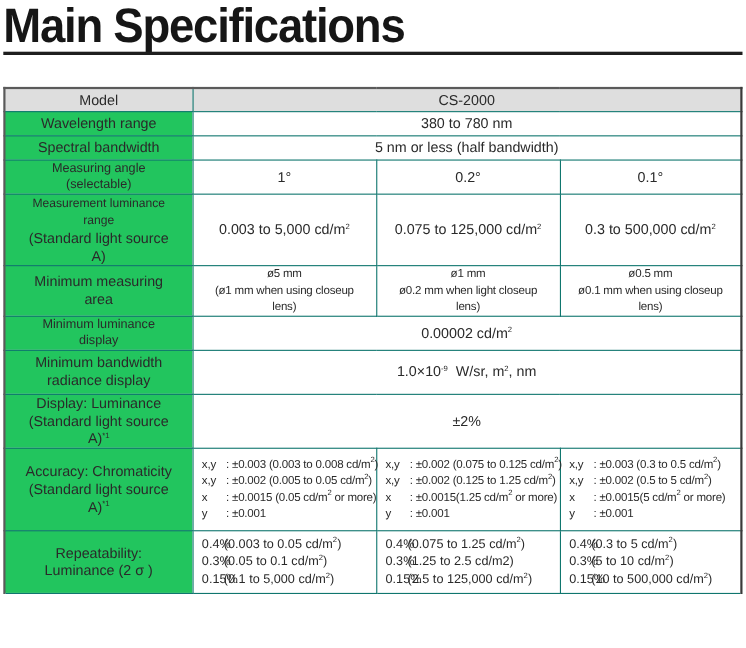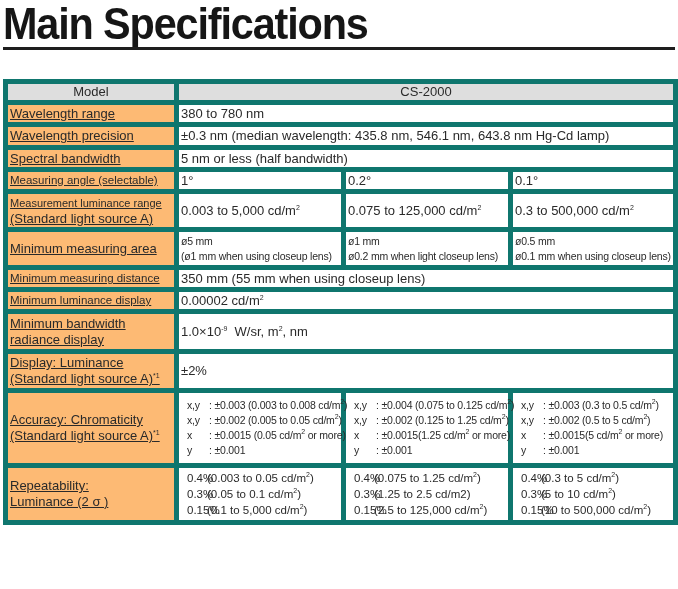--- a/index.html
+++ b/index.html
@@ -42,39 +42,38 @@
       left: 3px;
       top: 79px;
       width: 670px;
       border-collapse: collapse;
       table-layout: fixed;
       border-top: 2px solid #5a5a5a;
       border-left: 2px solid #5a5a5a;
       border-right: 2px solid #3a3a3a;
     }
     .spec-table td {
-      border: 5px solid #0f766e;
-      padding: 0 2px;
+      border: 1px solid #0f766e;
+      padding: 0 16px;
       font-size: 13px;
       line-height: 16px;
       vertical-align: middle;
       color: #2a2a2a;
     }
     .spec-table td.label {
-      background: #fdba74;
-      text-align: left;
-      text-decoration: underline;
+      background: #22c55e;
+      text-align: center;
     }
     .spec-table td.label.small {
       font-size: 11.5px;
       line-height: 15px;
     }
     .spec-table td.val {
       background: #ffffff;
-      text-align: left;
+      text-align: center;
     }
     .spec-table tr.header td {
       background: #dedede;
       text-align: center;
     }
     .spec-table td.val.condensed {
       font-size: 10.5px;
       line-height: 15px;
       letter-spacing: -0.2px;
     }
@@ -112,24 +111,20 @@
   </colgroup>
   <tbody>
     <tr class="header" style="height:21px">
       <td>Model</td>
       <td colspan="3">CS-2000</td>
     </tr>
     <tr style="height:22px">
       <td class="label">Wavelength range</td>
       <td class="val" colspan="3">380 to 780 nm</td>
     </tr>
-    <tr style="height:23px">
-      <td class="label">Wavelength precision</td>
-      <td class="val" colspan="3">±0.3 nm (median wavelength: 435.8 nm, 546.1 nm, 643.8 nm Hg-Cd lamp)</td>
-    </tr>
     <tr style="height:22px">
       <td class="label">Spectral bandwidth</td>
       <td class="val" colspan="3">5 nm or less (half bandwidth)</td>
     </tr>
     <tr style="height:22px">
       <td class="label small">Measuring angle (selectable)</td>
       <td class="val">1°</td>
       <td class="val">0.2°</td>
       <td class="val">0.1°</td>
     </tr>
@@ -151,24 +146,20 @@
       <td class="val condensed">
         <span class="line">ø1 mm</span>
         <span class="line">ø0.2 mm when light closeup lens)</span>
       </td>
       <td class="val condensed">
         <span class="line">ø0.5 mm</span>
         <span class="line">ø0.1 mm when using closeup lens)</span>
       </td>
     </tr>
     <tr style="height:22px">
-      <td class="label small">Minimum measuring distance</td>
-      <td class="val" colspan="3">350 mm (55 mm when using closeup lens)</td>
-    </tr>
-    <tr style="height:22px">
       <td class="label small">Minimum luminance display</td>
       <td class="val" colspan="3"><span>0.00002 cd/m</span><sup>2</sup></td>
     </tr>
     <tr style="height:40px">
       <td class="label">Minimum bandwidth radiance display</td>
       <td class="val" colspan="3" style="white-space:pre"><span>1.0×10</span><sup>-9</sup><span>  W/sr, m</span><sup>2</sup><span>, nm</span></td>
     </tr>
     <tr style="height:39px">
       <td class="label">
         <span class="line">Display: Luminance</span>
@@ -181,21 +172,21 @@
         <span class="line">Accuracy: Chromaticity</span>
         <span class="line"><span>(Standard light source A)</span><sup>*1</sup></span>
       </td>
       <td class="val list">
         <span class="lst-line"><span class="axis">x,y</span><span>: ±0.003 (0.003 to 0.008 cd/m</span><sup>2</sup><span>)</span></span>
         <span class="lst-line"><span class="axis">x,y</span><span>: ±0.002 (0.005 to 0.05 cd/m</span><sup>2</sup><span>)</span></span>
         <span class="lst-line"><span class="axis">x</span><span>: ±0.0015 (0.05 cd/m</span><sup>2</sup><span> or more)</span></span>
         <span class="lst-line"><span class="axis">y</span><span>: ±0.001</span></span>
       </td>
       <td class="val list">
-        <span class="lst-line"><span class="axis">x,y</span><span>: ±0.004 (0.075 to 0.125 cd/m</span><sup>2</sup><span>)</span></span>
+        <span class="lst-line"><span class="axis">x,y</span><span>: ±0.002 (0.075 to 0.125 cd/m</span><sup>2</sup><span>)</span></span>
         <span class="lst-line"><span class="axis">x,y</span><span>: ±0.002 (0.125 to 1.25 cd/m</span><sup>2</sup><span>)</span></span>
         <span class="lst-line"><span class="axis">x</span><span>: ±0.0015(1.25 cd/m</span><sup>2</sup><span> or more)</span></span>
         <span class="lst-line"><span class="axis">y</span><span>: ±0.001</span></span>
       </td>
       <td class="val list">
         <span class="lst-line"><span class="axis">x,y</span><span>: ±0.003 (0.3 to 0.5 cd/m</span><sup>2</sup><span>)</span></span>
         <span class="lst-line"><span class="axis">x,y</span><span>: ±0.002 (0.5 to 5 cd/m</span><sup>2</sup><span>)</span></span>
         <span class="lst-line"><span class="axis">x</span><span>: ±0.0015(5 cd/m</span><sup>2</sup><span> or more)</span></span>
         <span class="lst-line"><span class="axis">y</span><span>: ±0.001</span></span>
       </td>

